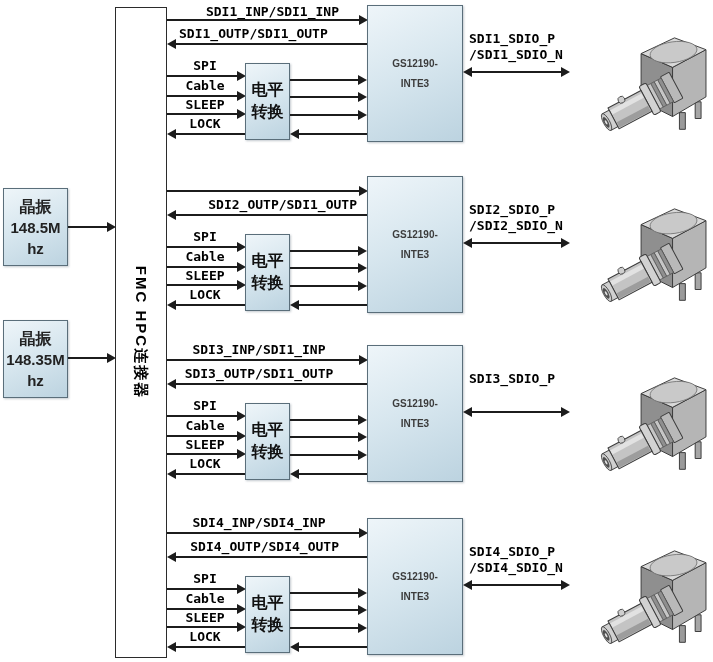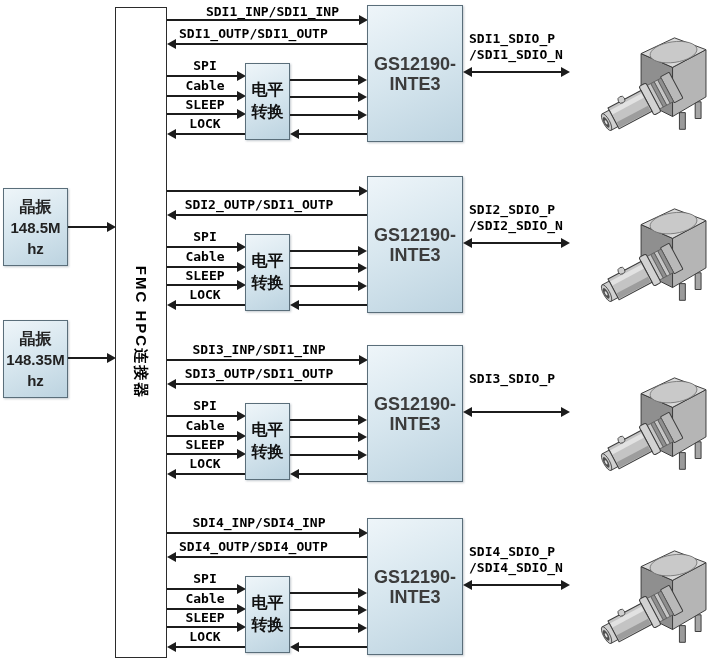--- a/index.html
+++ b/index.html
@@ -20,21 +20,21 @@
   }
   .wire{position:absolute;height:2px;background:var(--wire);}
   .ar{position:absolute;width:0;height:0;border-top:5px solid transparent;border-bottom:5px solid transparent;border-left:9px solid var(--wire);}
   .al{position:absolute;width:0;height:0;border-top:5px solid transparent;border-bottom:5px solid transparent;border-right:9px solid var(--wire);}
   .sig-label{
     position:absolute;font-family:"DejaVu Sans Mono","Liberation Mono",monospace;
     font-weight:bold;font-size:13px;line-height:16px;color:#000;white-space:nowrap;
   }
   .channel{position:absolute;left:167px;width:546px;height:170px;}
   .lvl{left:78px;top:63px;width:45px;height:77px;font-size:16px;font-weight:bold;line-height:22px;padding-top:15px;}
-  .chip{left:200px;top:5px;width:96px;height:137px;font-size:18px;font-weight:bold;line-height:20px;padding-top:48px;color:#3c3c3c;}
+  .chip{left:200px;top:5px;width:96px;height:137px;font-size:10px;font-weight:bold;line-height:20px;padding-top:48px;color:#3c3c3c;}
   .osc{left:3px;width:65px;height:78px;font-weight:bold;font-size:15px;line-height:21px;padding-top:7px;color:#222;}
   .osc .cjk{font-size:16px;}
   #fmc{
     position:absolute;left:115px;top:7px;width:52px;height:651px;box-sizing:border-box;
     background:#ffffff;border:1.8px solid #2b2b2b;
     display:flex;align-items:center;justify-content:center;
   }
   #fmc span{
     transform:rotate(90deg);white-space:nowrap;font-weight:bold;font-size:15px;
     letter-spacing:2px;color:#000;
@@ -149,21 +149,21 @@
 
     <svg class="bnc" viewBox="0 0 130 120">
       <use href="#bnc-g"></use>
     </svg>
   </div>
 
   <div class="channel" style="top: 171px;">
     <div class="wire" style="top:19px;left:0;width:192px"></div>
     <div class="ar" style="top:15px;left:192px"></div>
 
-    <div class="sig-label" style="top:26px;left:12px;width:160px;text-align:center">SDI2_OUTP/SDI1_OUTP</div>
+    <div class="sig-label" style="top:26px;left:30px;width:160px;text-align:right">SDI2_OUTP/SDI1_OUTP</div>
     <div class="wire" style="top:43px;left:9px;width:191px"></div>
     <div class="al" style="top:39px;left:0"></div>
 
     <div class="sig-label" style="top:58px;left:2px;width:72px;text-align:center">SPI</div>
     <div class="wire" style="top:75px;left:0;width:70px"></div>
     <div class="ar" style="top:71px;left:70px"></div>
 
     <div class="sig-label" style="top:78px;left:2px;width:72px;text-align:center">Cable</div>
     <div class="wire" style="top:95px;left:0;width:70px"></div>
     <div class="ar" style="top:91px;left:70px"></div>
@@ -258,21 +258,21 @@
     <svg class="bnc" viewBox="0 0 130 120">
       <use href="#bnc-g"></use>
     </svg>
   </div>
 
   <div class="channel" style="top: 513px;">
     <div class="sig-label" style="top:2px;left:12px;width:160px;text-align:center">SDI4_INP/SDI4_INP</div>
     <div class="wire" style="top:19px;left:0;width:192px"></div>
     <div class="ar" style="top:15px;left:192px"></div>
 
-    <div class="sig-label" style="top:26px;left:12px;width:160px;text-align:left">SDI4_OUTP/SDI4_OUTP</div>
+    <div class="sig-label" style="top:26px;left:12px;width:160px;text-align:right">SDI4_OUTP/SDI4_OUTP</div>
     <div class="wire" style="top:43px;left:9px;width:191px"></div>
     <div class="al" style="top:39px;left:0"></div>
 
     <div class="sig-label" style="top:58px;left:2px;width:72px;text-align:center">SPI</div>
     <div class="wire" style="top:75px;left:0;width:70px"></div>
     <div class="ar" style="top:71px;left:70px"></div>
 
     <div class="sig-label" style="top:78px;left:2px;width:72px;text-align:center">Cable</div>
     <div class="wire" style="top:95px;left:0;width:70px"></div>
     <div class="ar" style="top:91px;left:70px"></div>

